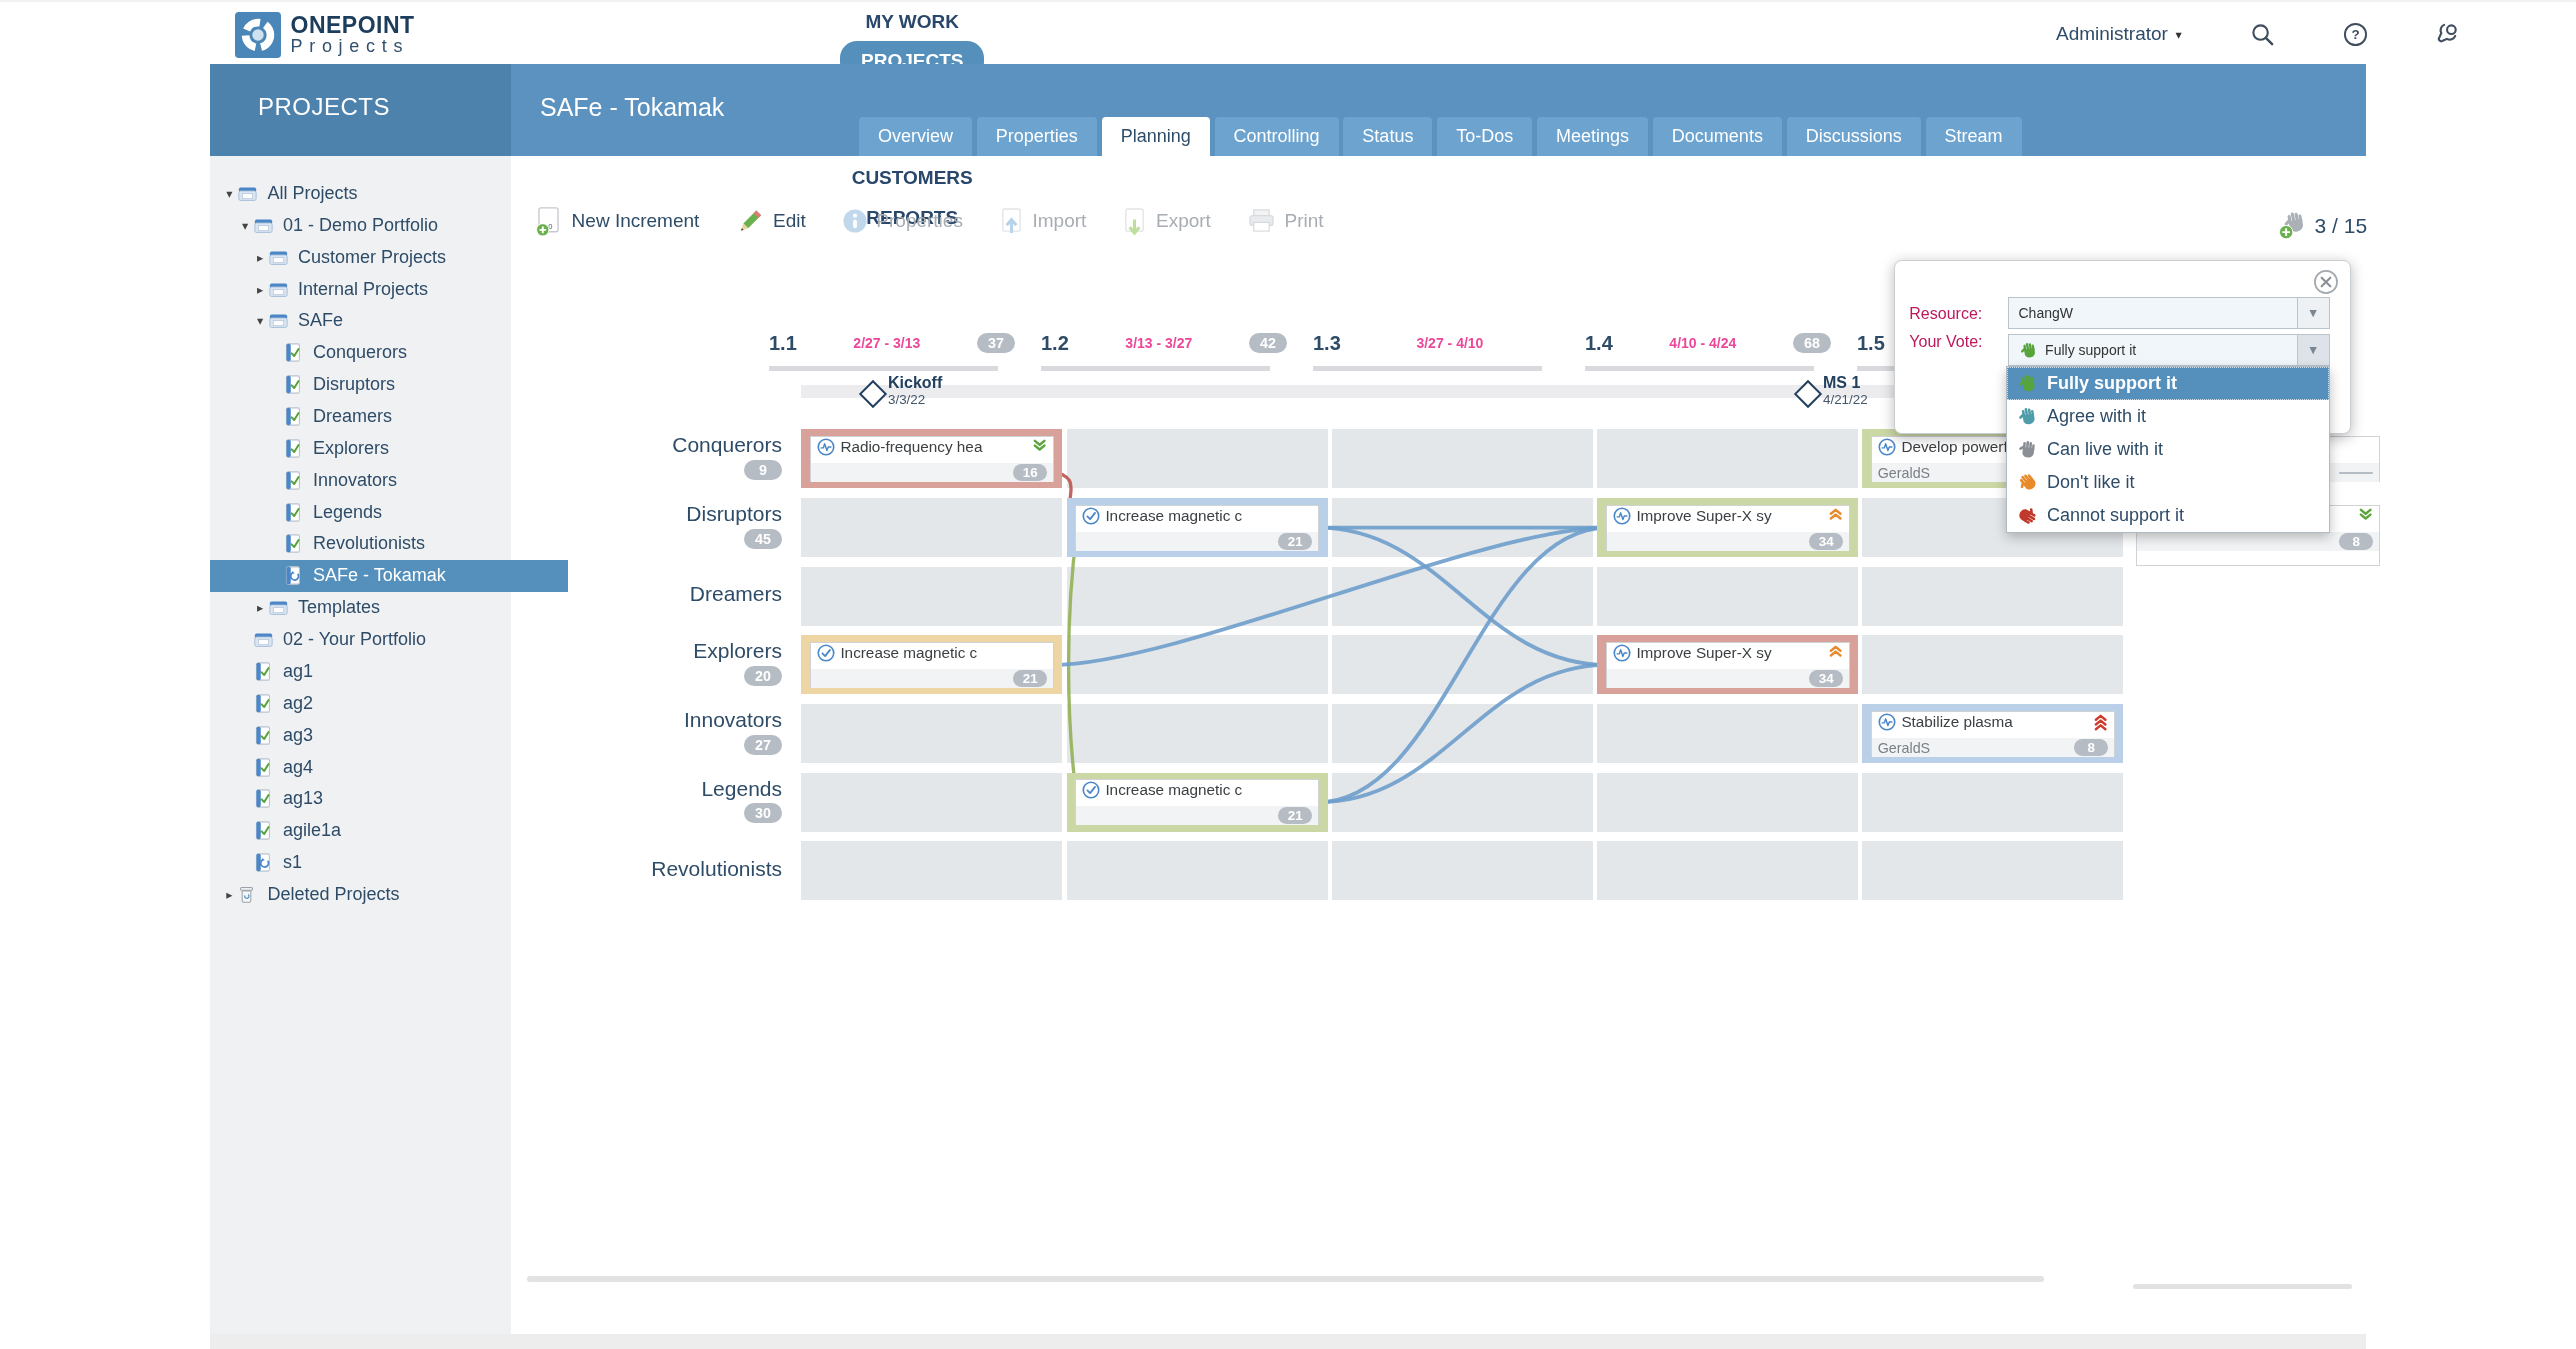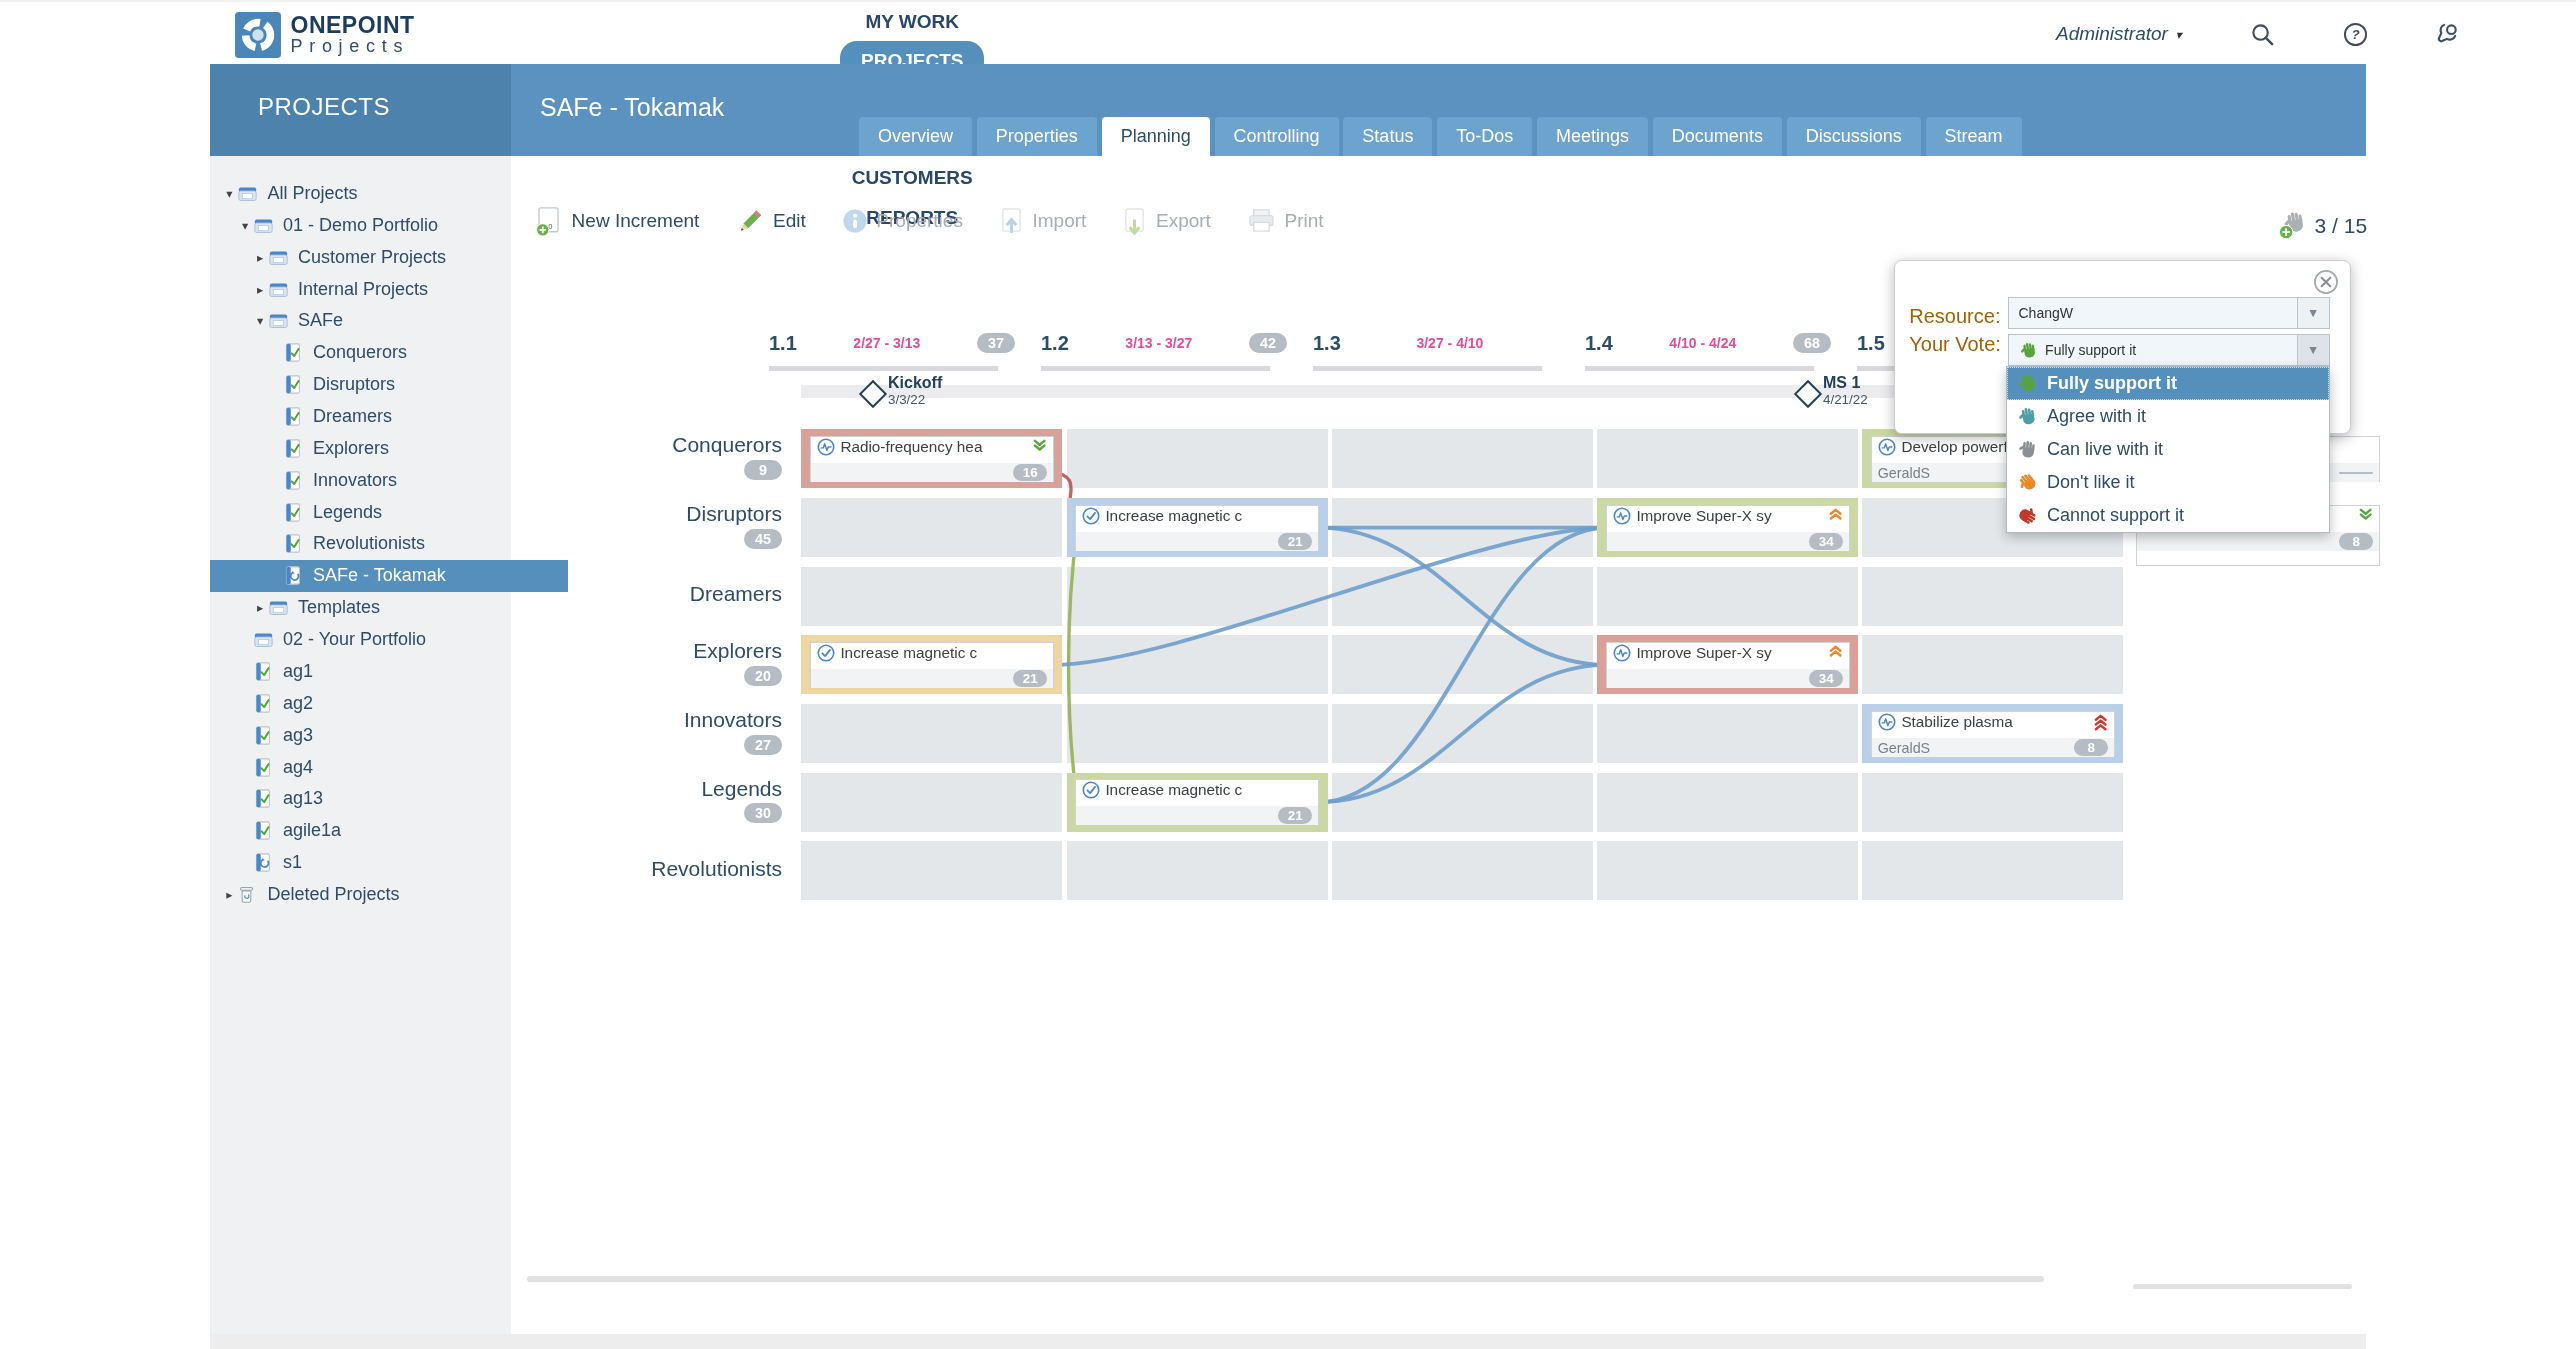--- a/index.html
+++ b/index.html
@@ -7,21 +7,21 @@
         font-family:"Liberation Sans",sans-serif;color:#2e4c68;}
   
   .topbar{position:absolute;left:0;top:0;width:2576px;height:64px;background:#fff;border-top:2.9px solid #f2f2f2;}
   .logo{position:absolute;left:235px;top:9.5px;display:flex;align-items:center;gap:9.5px;}
   .logomark{width:46px;height:46px;border-radius:3.8px;background:#4a86b8;display:flex;align-items:center;justify-content:center;}
   .logotext .l1{font-size:23px;font-weight:bold;color:#1d3d5c;letter-spacing:0.5px;line-height:23px;}
   .logotext .l2{font-size:18px;color:#31506e;letter-spacing:6.7px;line-height:19px;}
   .topnav{position:absolute;left:840px;top:0;height:64px;display:flex;align-items:center;flex-direction:column;}
   .navitem{font-size:19px;font-weight:bold;color:#28476a;cursor:pointer;padding:8.6px 3.8px;}
   .navitem.active{background:#5590bd;color:#fff;padding:8.6px 21px;border-radius:17px;}
-  .topright{position:absolute;left:2056px;top:0;height:64px;display:flex;align-items:center;gap:68px;font-style:italic;}
+  .topright{position:absolute;left:2056px;top:0;height:64px;display:flex;align-items:center;gap:68px;}
   .usermenu{font-size:19px;color:#2e4c68;display:flex;align-items:center;gap:7.6px;}
   .caret{font-size:12.4px;color:#333;}
   
   .band{position:absolute;left:210px;top:64px;width:2156px;height:92px;background:#5b92bf;}
   .bandleft{position:absolute;left:0;top:0;width:301px;height:92px;background:#4d82ad;}
   .bandsection{position:absolute;left:48px;top:29px;font-size:24px;color:#fff;letter-spacing:0.5px;}
   .bandtitle{position:absolute;left:330px;top:29px;font-size:25px;color:#fff;}
   .tabs{position:absolute;left:649px;bottom:0;display:flex;gap:4.8px;align-items:flex-end;}
   .tab{background:#6da3cf;color:#fff;font-size:18px;padding:8.6px 19px 9.5px 19px;border-radius:3.8px 3.8px 0 0;cursor:pointer;}
   .tab.active{background:#fff;color:#2e4c68;}
@@ -59,21 +59,21 @@
   .card{position:absolute;width:244px;height:46px;background:#fff;border:1px solid #d0d3d6;box-sizing:border-box;}
   .cardhead{display:flex;align-items:flex-start;gap:5.7px;height:25px;padding:1px 5.7px 0 5.7px;}
   .cardtitle{font-size:15.3px;color:#3c4043;white-space:nowrap;overflow:hidden;flex:1 1 auto;}
   .cardfoot{display:flex;align-items:center;height:19px;padding:0 5.7px;background:#f1f3f4;}
   .cardfoot .assignee{font-size:14.3px;color:#7a8087;flex:1 1 auto;}
   .cardfoot .spacer{flex:1 1 auto;}
   .cfpill{min-width:19px;padding:1px 7.6px;border-radius:10.5px;background:#b6bcc4;color:#fff;font-size:13.4px;font-weight:bold;text-align:center;}
   
   .popup{position:absolute;left:1894px;top:260px;width:455px;height:172px;background:#fff;border:1px solid #c9ced3;
          border-radius:7.6px;box-shadow:0 3.8px 13.4px rgba(0,0,0,.28);z-index:20;}
-  .popuprow{position:absolute;display:flex;align-items:center;font-size:20px;color:#a16207;}
+  .popuprow{position:absolute;display:flex;align-items:center;font-size:16px;color:#be185d;}
   .selectbox{display:flex;align-items:center;height:32px;background:#f1f6fa;border:1px solid #b9c4cd;box-sizing:border-box;}
   .selval{flex:1 1 auto;padding:0 9.5px;font-size:14px;color:#333;display:flex;align-items:center;gap:7.6px;white-space:nowrap;overflow:hidden;}
   .selbtn{flex:0 0 31.5px;height:30.5px;border-left:1px solid #b9c4cd;display:flex;align-items:center;justify-content:center;
           background:#eef1f4;color:#7a8691;font-size:12.4px;}
   .selbtn.pressed{background:#dde3e9;}
   .dropdown{position:absolute;left:2006px;top:366px;width:322px;background:#fff;border:1px solid #b0bac2;
             box-shadow:0 4.8px 11.4px rgba(0,0,0,.25);z-index:21;}
   .dditem{height:33px;display:flex;align-items:center;gap:9.5px;padding:0 9.5px;font-size:18px;color:#2e4c68;cursor:pointer;}
   .dditem.sel{background:#5590bd;color:#fff;outline:1px dotted #cfe0ef;outline-offset:-1.9px;font-weight:bold;}
   .closebtn{position:absolute;right:11.4px;top:7.6px;cursor:pointer;}

